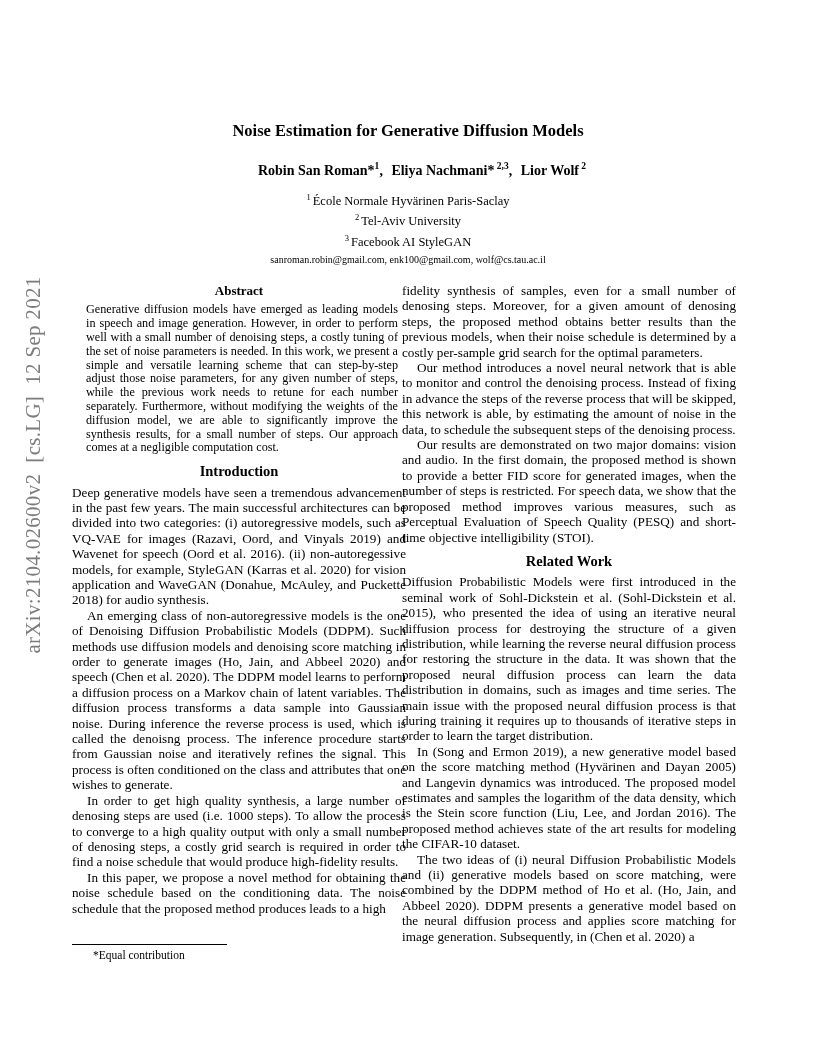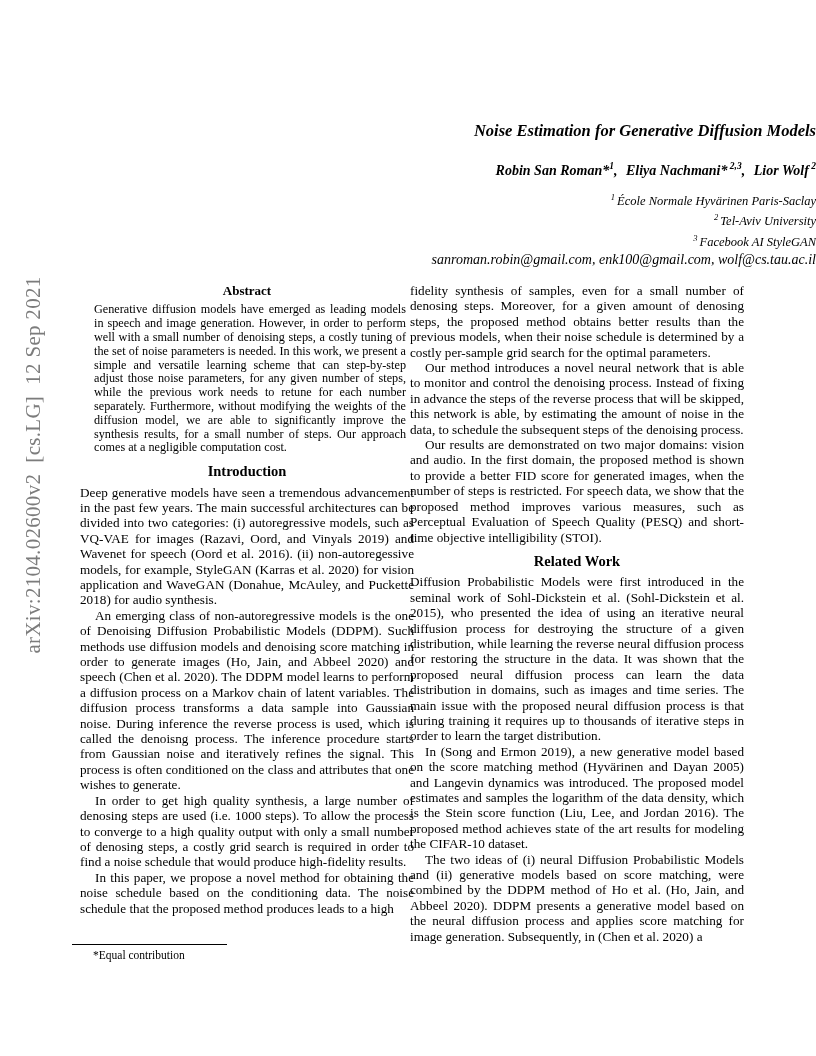--- a/index.html
+++ b/index.html
@@ -10,33 +10,33 @@
     font-family:"Liberation Serif","DejaVu Serif",serif;
     overflow:hidden;
   }
   
   .arxiv-banner {
     position:absolute; left:33px; top:465px;
     transform:translate(-50%,-50%) rotate(-90deg);
     white-space:pre; font-size:21px; color:#7c7c7c; letter-spacing:0.3px;
   }
   
-  .header { position:absolute; left:0; top:121px; width:100%; text-align:right;font-style:italic; }
+  .header { position:absolute; left:0; top:121px; width:100%; text-align:center; }
   .title  { font-size:16.5px; font-weight:bold; }
   .authors { margin-top:20px; font-size:14px; font-weight:bold;margin-left:28px; }
   .author + .author { margin-left:5px; }
   .authors sup, .affil-line sup { font-size:68%; }
   .affiliations { margin-top:10px; font-size:12.5px; line-height:16.5px; }
   .affil-line sup { margin-right:2px; }
-  .emails { margin-top:1px; font-size:14px; }
+  .emails { margin-top:1px; font-size:10px; }
   
   .col {
     position:absolute; top:283px; width:334px;
     font-size:13.2px; line-height:15.4px; text-align:justify;
-    hyphens:auto;margin-left:8px; -webkit-hyphens:auto;
+    hyphens:auto; -webkit-hyphens:auto;
   }
   .col-left  { left:72px; }
   .col-right { left:402px; }
   .abstract-heading { text-align:center; font-weight:bold; font-size:13px; margin-bottom:5px; }
   .abstract-text {
     padding:0 8px 0 14px; font-size:12.2px; line-height:13.8px;
     text-align:justify; hyphens:auto; -webkit-hyphens:auto;
   }
   .section-heading { text-align:center; font-size:14.5px; font-weight:bold; margin:9px 0 5px 0; }
   p.para { text-indent:15px; }

